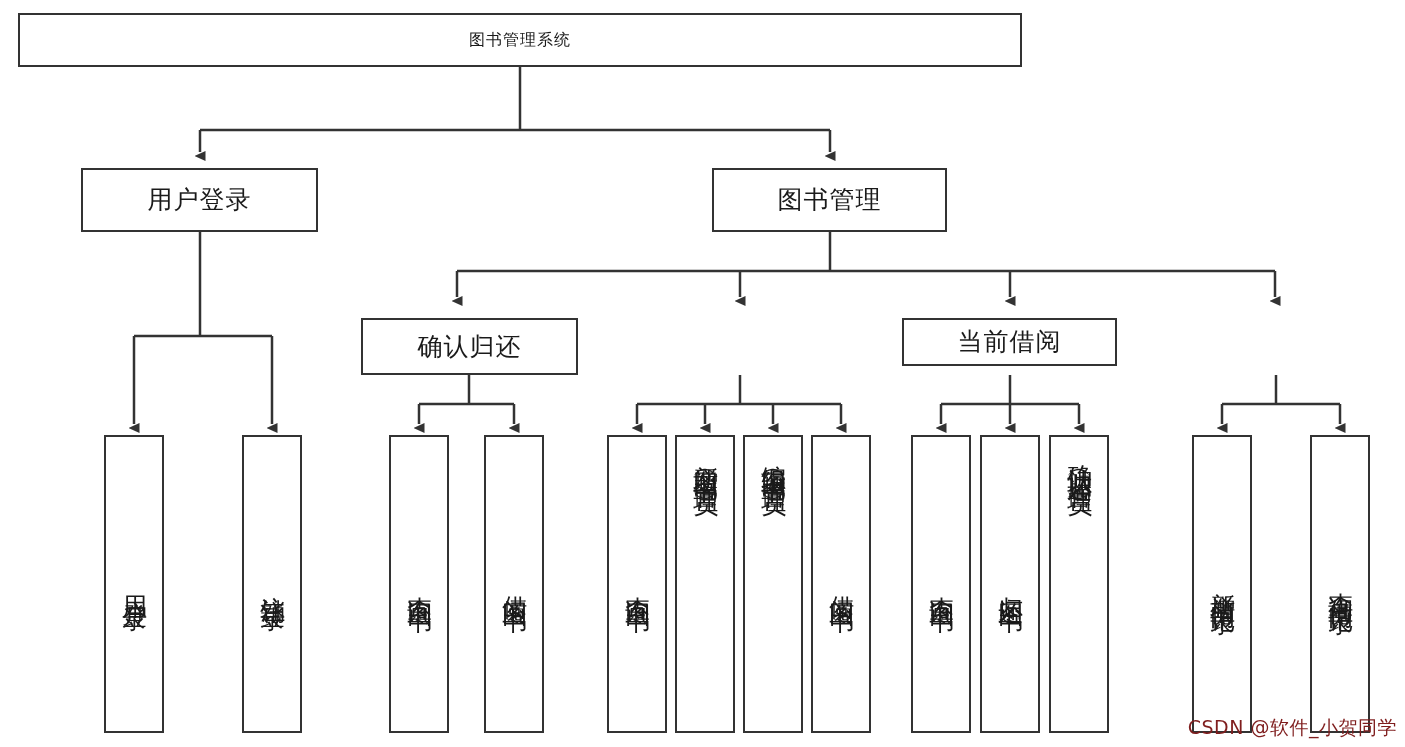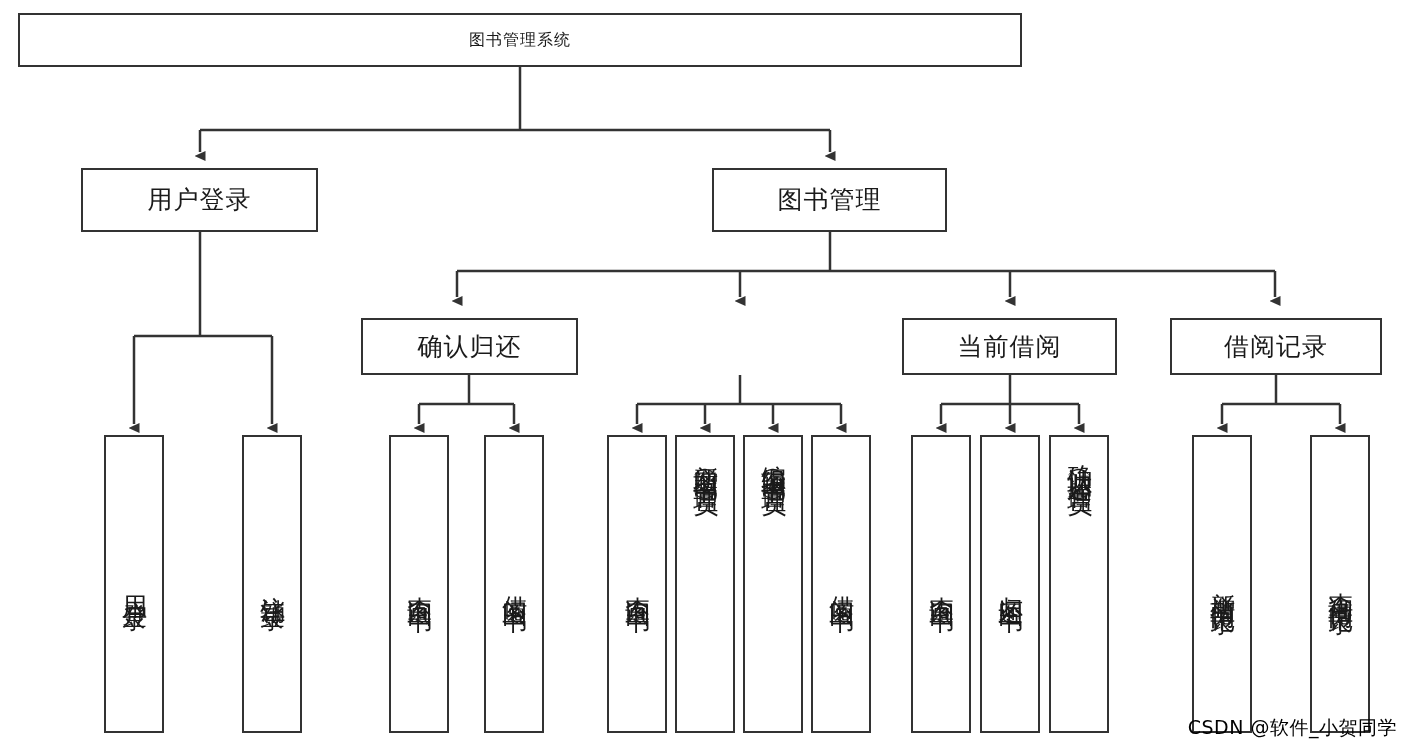--- a/index.html
+++ b/index.html
@@ -65,21 +65,21 @@
   }
   .node-vertical.vcenter {
     align-items: center;
     padding-top: 0;
   }
   #watermark {
     position: absolute;
     right: 8px;
     bottom: 6px;
     font-size: 19px;
-    color: #000000;
+    color: #7f1d1d;
     letter-spacing: 0.5px;
     white-space: nowrap;
   }
 </style>
 </head>
 <body>
 
 <div id="diagram-root">
 
   <svg id="edges-layer" viewBox="0 0 1405 747" width="1405" height="747" xmlns="http://www.w3.org/2000/svg">
@@ -142,27 +142,24 @@
 
   <div class="node node-horizontal" style="left:712px; top:168px; width:235px; height:64px;align-items:center;">
     <span class="node-label">图书管理</span>
   </div>
 
   <div class="node node-horizontal" style="left:361px; top:318px; width:217px; height:57px;">
     <span class="node-label">确认归还</span>
   </div>
 
 
-  <div class="node node-horizontal" style="left:902px; top:318px; width:215px; height:57px;">
+  <div class="node node-horizontal" style="left:902px; top:318px; width:215px; height:48px;">
     <span class="node-label">当前借阅</span>
   </div>
 
-  <div class="node node-horizontal" style="left:1170px; top:318px; width:212px; height:57px;">
-    <span class="node-label">借阅记录</span>
-  </div>
 
   <div class="node node-vertical vcenter" style="left:104px; top:435px; width:60px; height:298px;">
     <span class="node-label">用户登录</span>
   </div>
 
   <div class="node node-vertical vcenter" style="left:242px; top:435px; width:60px; height:298px;">
     <span class="node-label">注销登录</span>
   </div>
 
   <div class="node node-vertical vcenter" style="left:389px; top:435px; width:60px; height:298px;">

